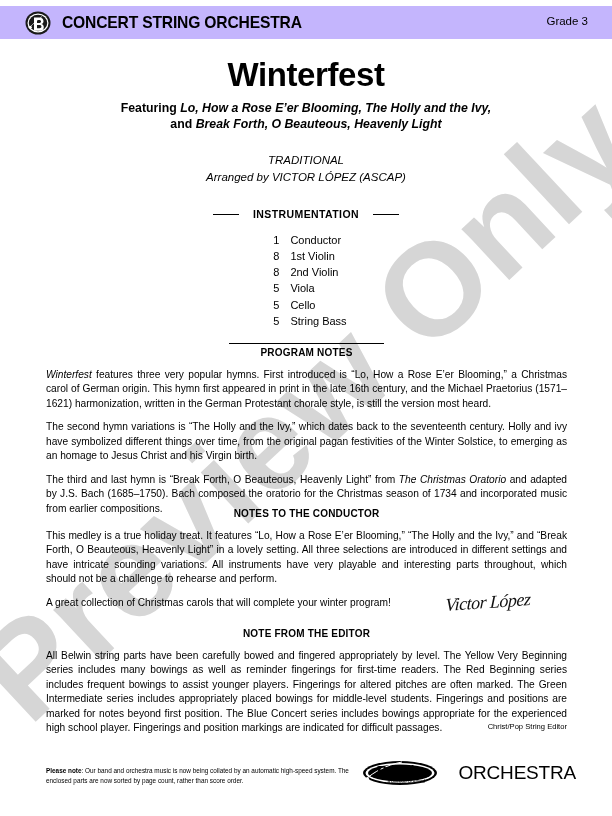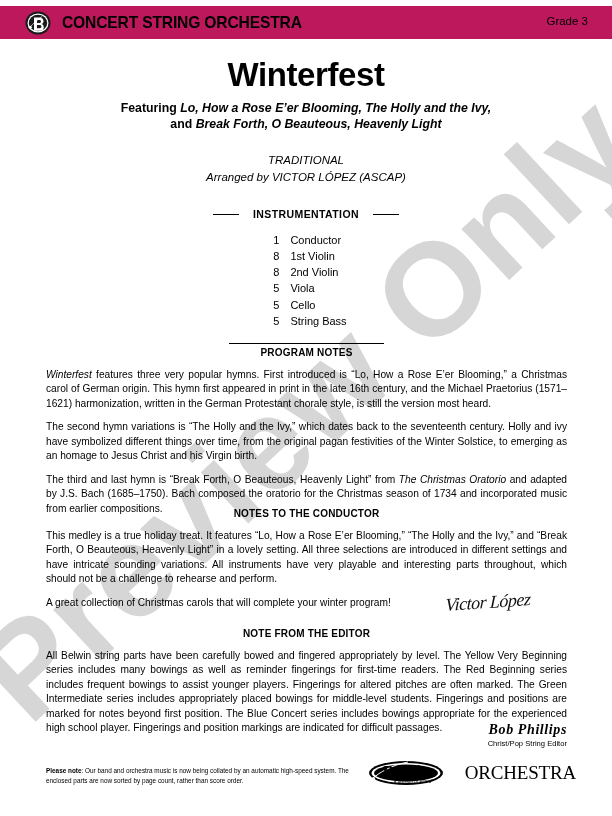--- a/index.html
+++ b/index.html
@@ -50,21 +50,21 @@
     z-index: 2;
   }
 
   
   #header-bar {
     position: absolute;
     left: 0;
     top: 6px;
     width: 612px;
     height: 33px;
-    background: #be185d;
+    background: #c4b5fd;
   }
   #header-inner {
     position: relative;
     width: 100%;
     height: 100%;
   }
   .belwin-mark {
     position: absolute;
     left: 25px;
     top: 4px;
@@ -283,21 +283,21 @@
   #footer-logo .division {
     position: absolute;
     left: 26px;
     top: 19px;
     font-family: "Liberation Sans", sans-serif;
     font-style: italic;
     font-size: 4.6px;
     white-space: nowrap;
   }
   #footer-logo .orchestra-word {
-    font-family: Liberation Serif, serif;
+    font-family: Liberation Sans, sans-serif;
     font-size: 19px;
     letter-spacing: -0.2px;
     color: #000;
     margin-left: 2px;
   }
 </style>
 </head>
 <body>
 
 <div id="page">
@@ -369,21 +369,20 @@
     </div>
 
     <div id="conductor-signature">Victor López</div>
 
     <div class="section" id="editor-note">
       <div class="section-heading">NOTE FROM THE EDITOR</div>
       <p class="para">All Belwin string parts have been carefully bowed and fingered appropriately by level. The Yellow Very Beginning series includes many bowings as well as reminder fingerings for first-time readers. The Red Beginning series includes frequent bowings to assist younger players. Fingerings for altered pitches are often marked. The Green Intermediate series includes appropriately placed bowings for middle-level students. Fingerings and positions are marked for notes beyond first position. The Blue Concert series includes bowings appropriate for the experienced high school player. Fingerings and position markings are indicated for difficult passages.</p>
     </div>
 
     <div id="editor-signature-block">
-      <div id="editor-signature">Bob Phillips</div>
       <div id="editor-role">Christ/Pop String Editor</div>
     </div>
 
     <div id="footer-note">
       <span class="bold">Please note</span><span>: Our band and orchestra music is now being collated by an automatic high-speed system. The enclosed parts are now sorted by page count, rather than score order.</span>
     </div>
 
     <div id="footer-logo">
       <div class="logo-oval">
         <svg viewBox="0 0 76 26" width="76" height="26">

